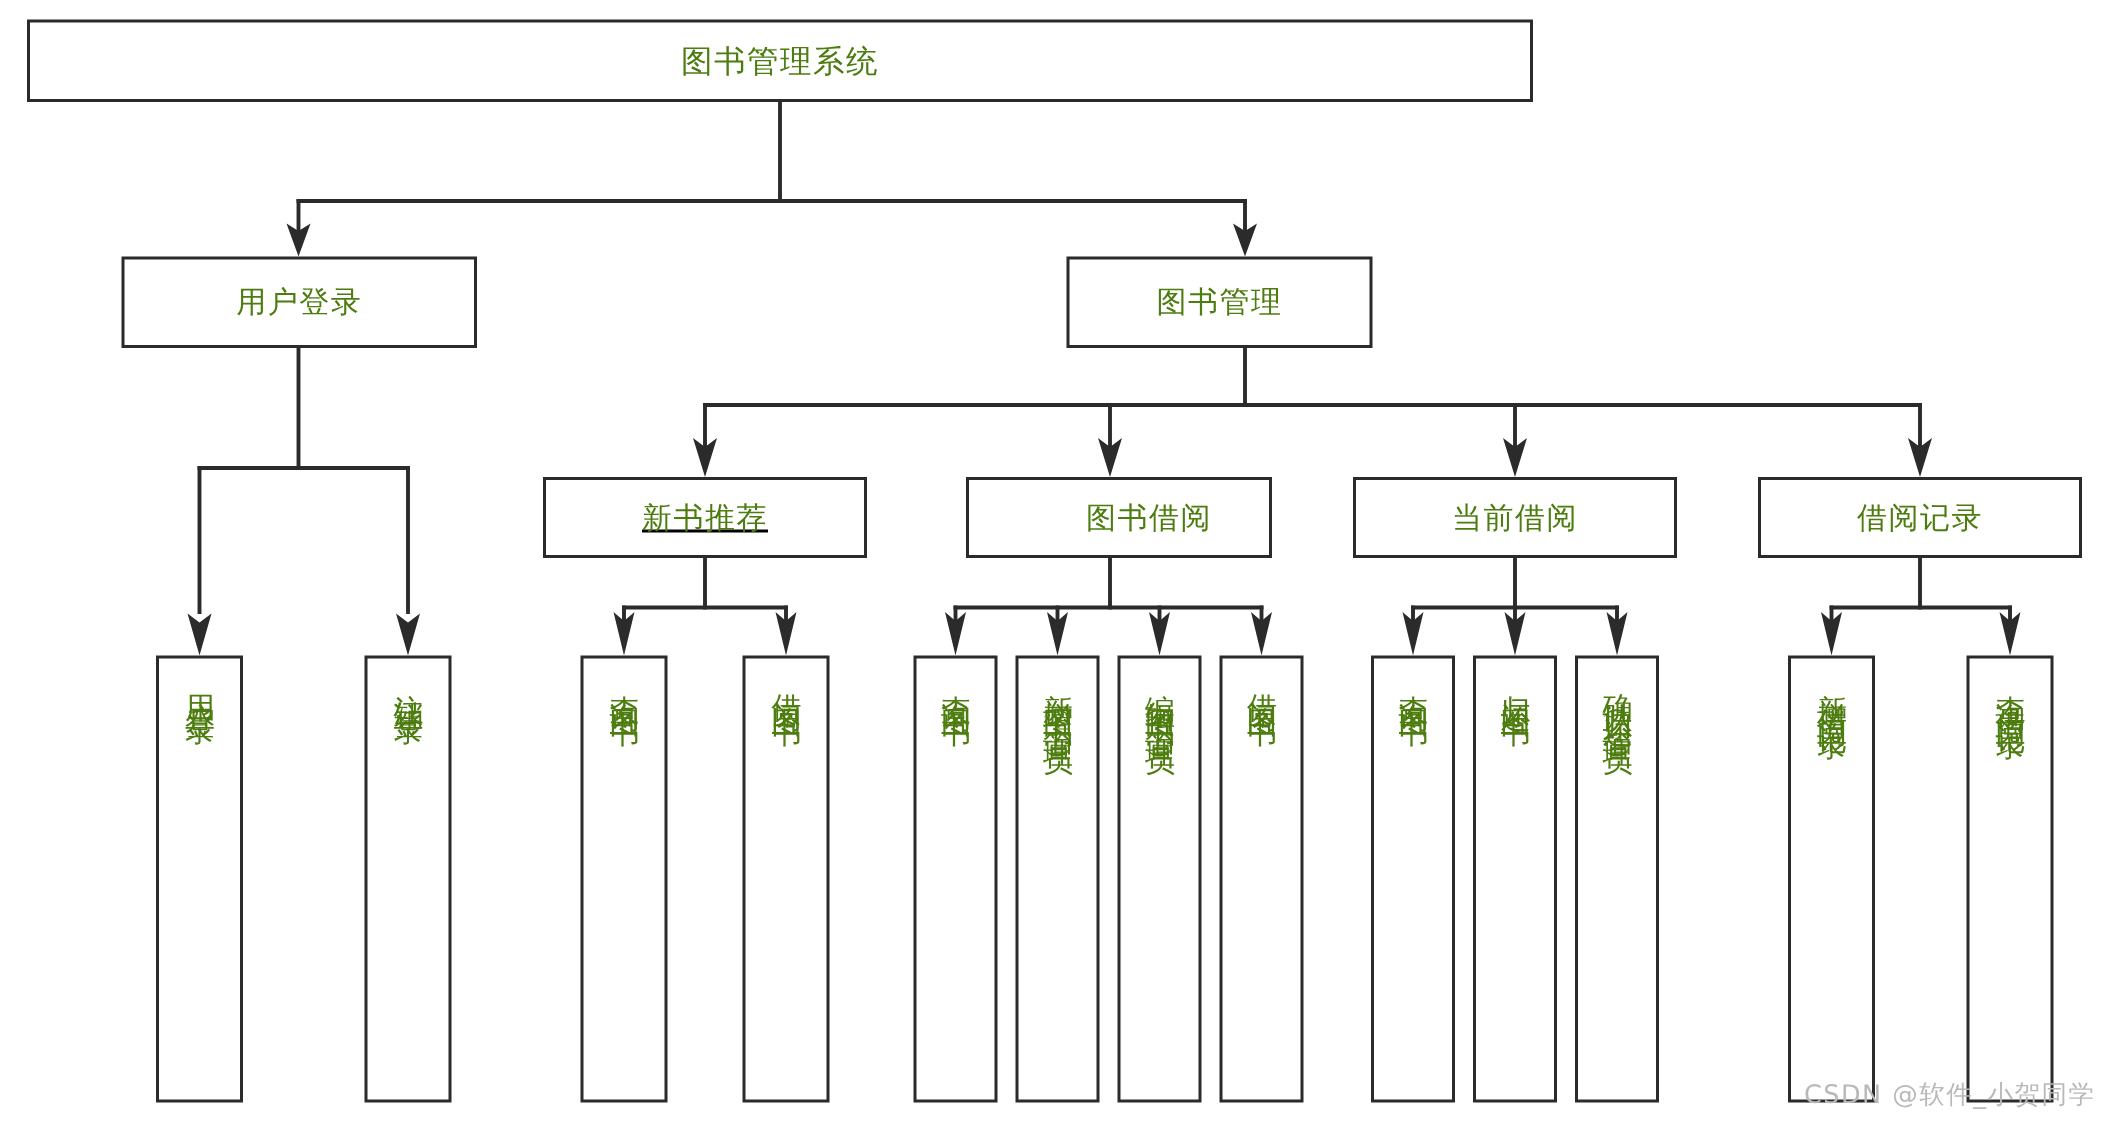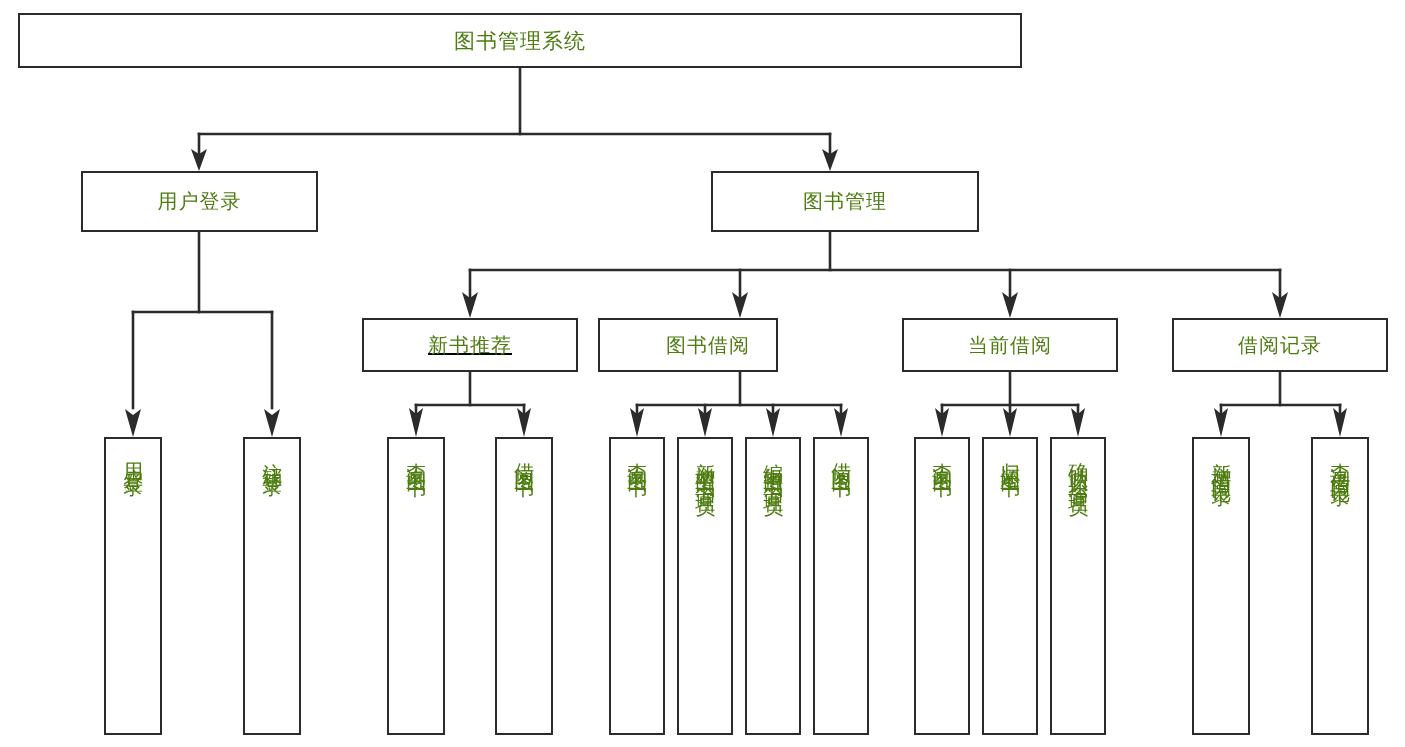--- a/index.html
+++ b/index.html
@@ -112,28 +112,28 @@
     </g>
   </svg>
 
   <div class="node root" style="left:18px;top:13px;width:1004px;height:55px;">
     <span class="lbl">图书管理系统</span>
   </div>
 
   <div class="node lvl2" style="left:81px;top:171px;width:237px;height:61px;">
     <span class="lbl">用户登录</span>
   </div>
-  <div class="node lvl2" style="left:711px;top:171px;width:268px;height:61px;">
+  <div class="node lvl2" style="left:711px;top:171px;width:204px;height:61px;">
     <span class="lbl">图书管理</span>
   </div>
 
   <div class="node lvl3" style="left:362px;top:318px;width:216px;height:54px;text-decoration:underline;">
     <span class="lbl">新书推荐</span>
   </div>
-  <div class="node lvl3" style="left:598px;top:318px;width:180px;height:54px;padding-left:40px;">
+  <div class="node lvl3" style="left:644px;top:318px;width:204px;height:54px;padding-left:40px;">
     <span class="lbl">图书借阅</span>
   </div>
   <div class="node lvl3" style="left:902px;top:318px;width:216px;height:54px;">
     <span class="lbl">当前借阅</span>
   </div>
   <div class="node lvl3" style="left:1172px;top:318px;width:216px;height:54px;">
     <span class="lbl">借阅记录</span>
   </div>
 
   <div class="node leaf" style="left:104px;top:437px;width:58px;height:298px;">
@@ -173,14 +173,15 @@
     <span class="lbl">确认归还（管理员）</span>
   </div>
 
   <div class="node leaf" style="left:1192px;top:437px;width:58px;height:298px;">
     <span class="lbl">新增借阅记录</span>
   </div>
   <div class="node leaf" style="left:1311px;top:437px;width:58px;height:298px;">
     <span class="lbl">查询借阅记录</span>
   </div>
 
+  <div id="watermark">CSDN @软件_小贺同学</div>
 
 </div>
 
 </body></html>

